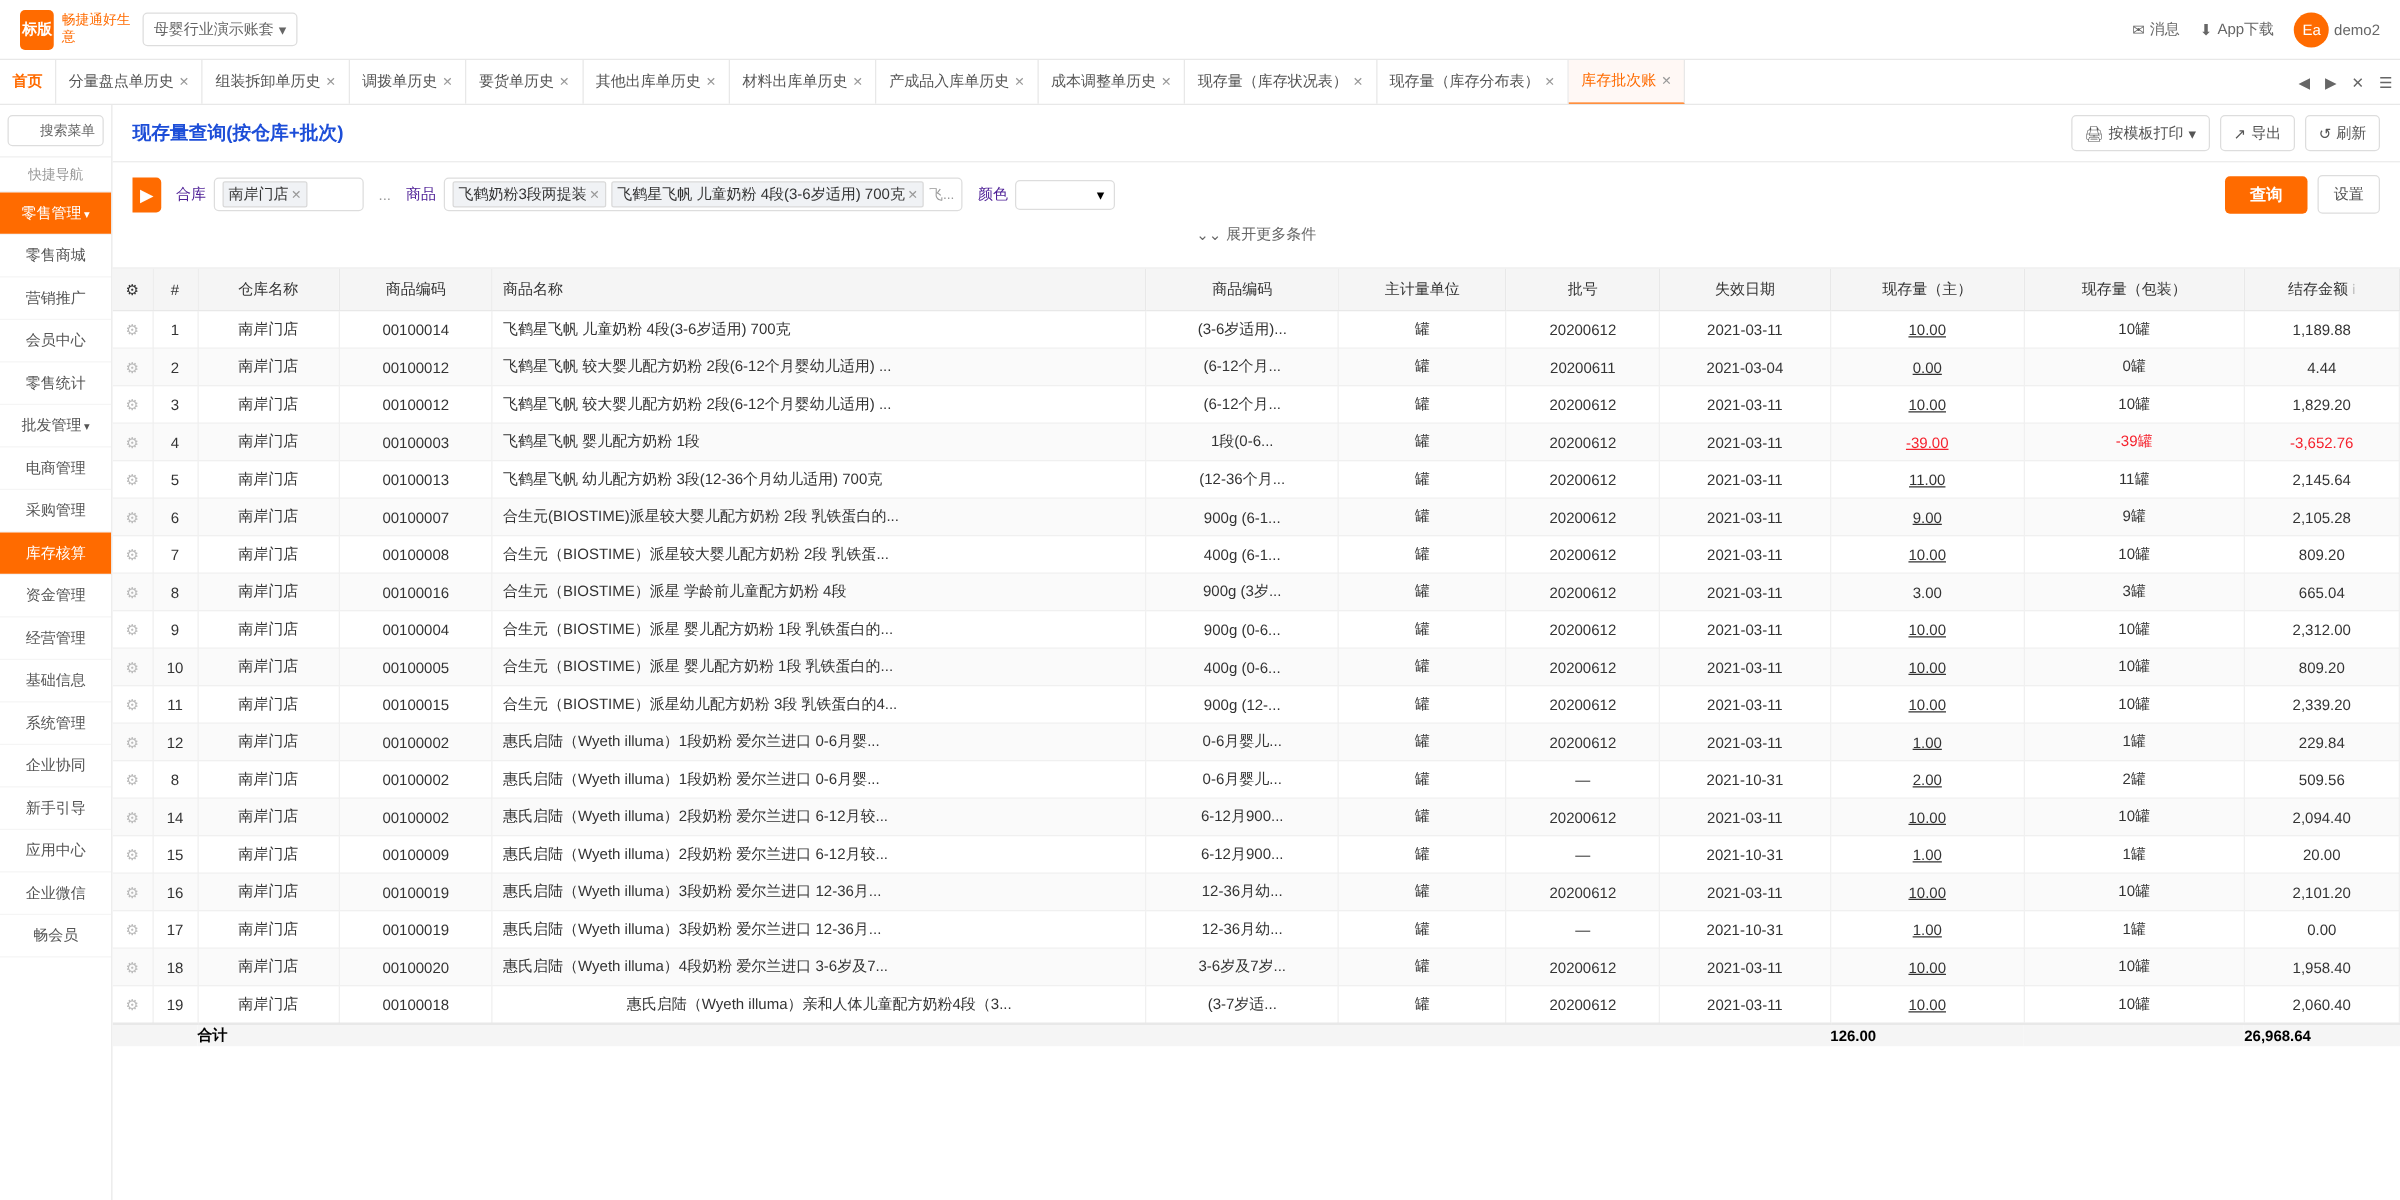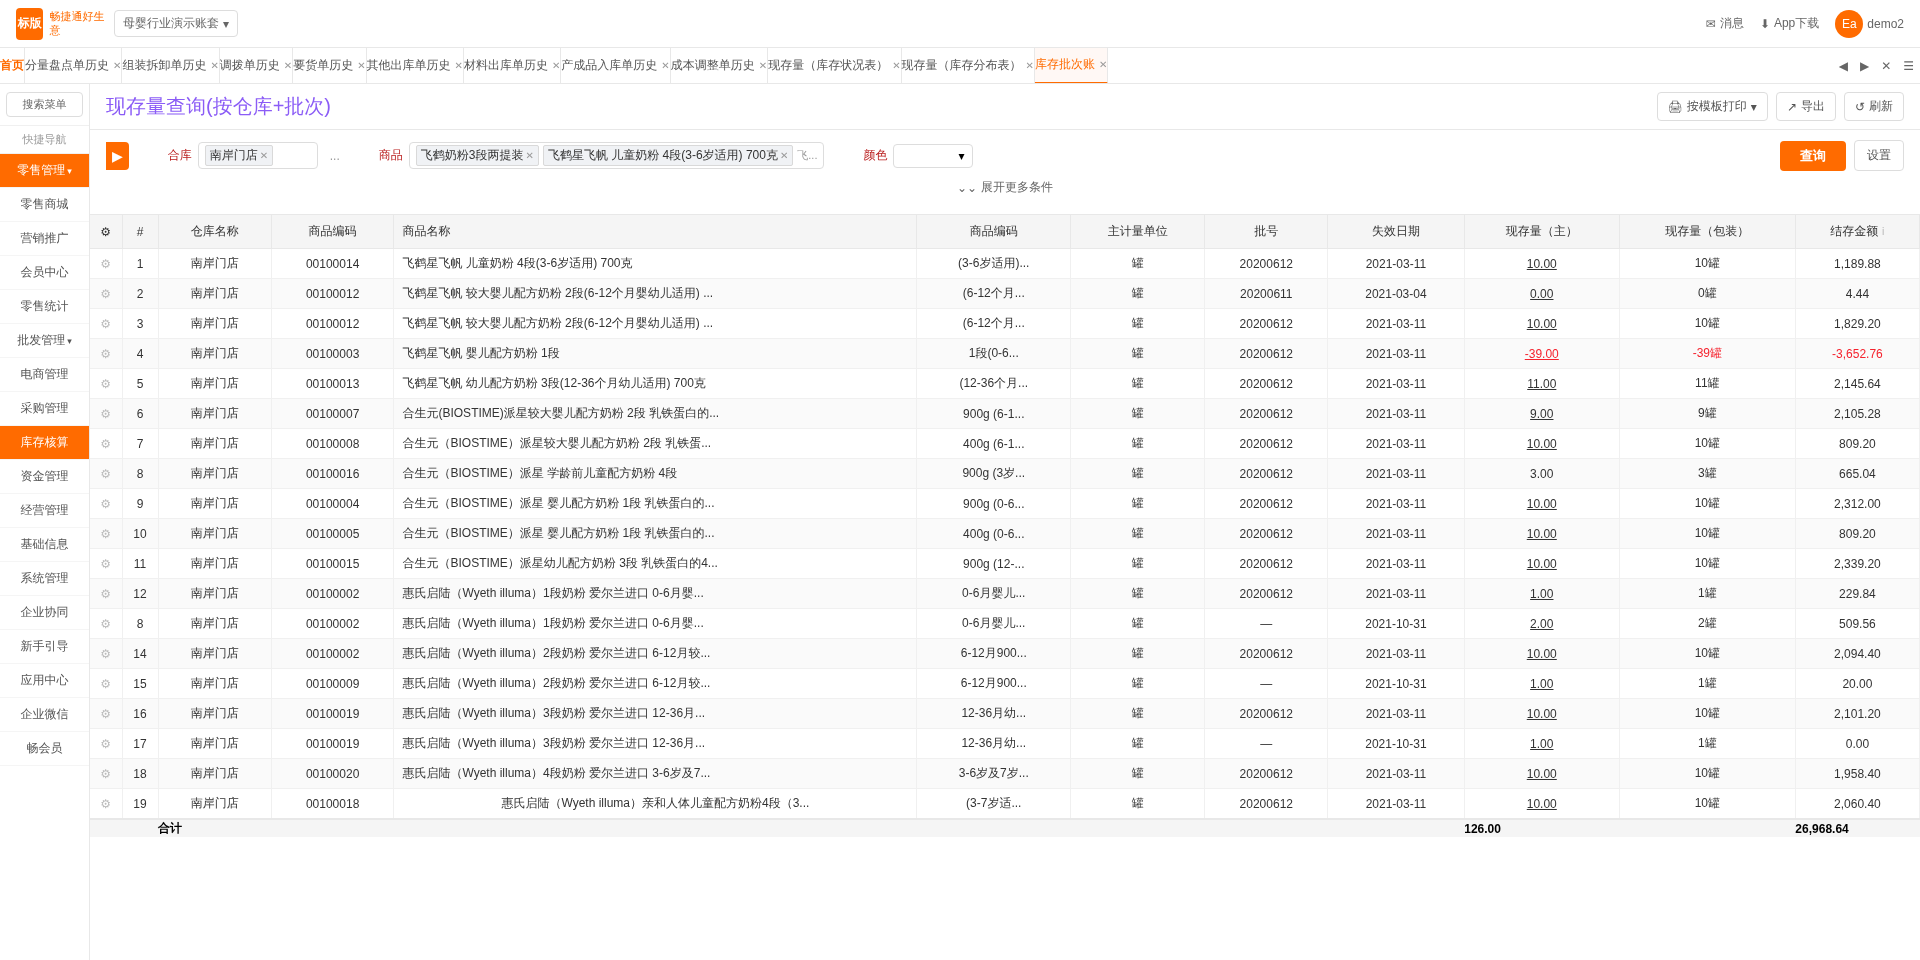--- a/index.html
+++ b/index.html
@@ -10,55 +10,55 @@
     .logo-area { display: flex; align-items: center; gap: 6px; width: 90px; }
     .logo-icon { width: 32px; height: 32px; background: #ff6b00; border-radius: 4px; display: flex; align-items: center; justify-content: center; color: #fff; font-size: 10px; font-weight: bold; }
     .logo-text { font-size: 11px; color: #ff6b00; line-height: 1.2; }
     .industry-select { margin-left: 8px; display: flex; align-items: center; gap: 4px; cursor: pointer; color: #666; font-size: 12px; border: 1px solid #ddd; border-radius: 4px; padding: 4px 8px; }
     .top-right { margin-left: auto; display: flex; align-items: center; gap: 16px; }
     .top-icon-btn { display: flex; align-items: center; gap: 4px; color: #666; cursor: pointer; font-size: 12px; }
     .user-avatar { width: 28px; height: 28px; border-radius: 50%; background: #ff6b00; display: flex; align-items: center; justify-content: center; color: #fff; font-size: 11px; }
 
     
     .tab-bar { background: #fff; border-bottom: 1px solid #e8e8e8; display: flex; align-items: center; height: 36px; overflow: hidden; }
-    .tab-item { display: flex; align-items: center; gap: 4px; padding: 0 0; height: 36px; border-right: 1px solid #e8e8e8; cursor: pointer; white-space: nowrap; color: #555; font-size: 12px; flex-shrink: 0; }
+    .tab-item { display: flex; align-items: center; gap: 4px; padding: 0 10px; height: 36px; border-right: 1px solid #e8e8e8; cursor: pointer; white-space: nowrap; color: #555; font-size: 12px; flex-shrink: 0; }
     .tab-item.active { color: #ff6b00; border-bottom: 2px solid #ff6b00; background: #fff8f5; }
     .tab-home { color: #ff6b00; font-weight: bold; }
     .tab-close { color: #999; font-size: 10px; cursor: pointer; }
     .tab-nav-btns { display: flex; align-items: center; margin-left: auto; }
     .tab-nav-btn { padding: 0 6px; height: 36px; display: flex; align-items: center; cursor: pointer; color: #666; }
 
     
     .main-layout { display: flex; height: calc(960px - 84px); }
 
     
     .sidebar { width: 90px; background: #fff; border-right: 1px solid #e8e8e8; display: flex; flex-direction: column; overflow-y: auto; }
     .sidebar-search { padding: 8px 6px; border-bottom: 1px solid #f0f0f0; }
-    .sidebar-search-btn { background: #fff; border: 1px solid #ddd; border-radius: 4px; padding: 4px 6px; width: 100%; text-align: center; color: #666; cursor: pointer; font-size: 11px; }
+    .sidebar-search-btn { background: #fff; border: 1px solid #ddd; border-radius: 4px; padding: 4px 6px; width: 100%; text-align: right; color: #666; cursor: pointer; font-size: 11px; }
     .sidebar-nav-label { padding: 6px 8px; font-size: 11px; color: #999; border-bottom: 1px solid #f0f0f0; text-align: center; }
     .sidebar-item { padding: 8px 4px; text-align: center; cursor: pointer; color: #555; font-size: 12px; border-bottom: 1px solid #f5f5f5; }
     .sidebar-item.active { background: #ff6b00; color: #fff; }
     .sidebar-item.has-sub { display: flex; align-items: center; justify-content: center; gap: 2px; }
 
     
     .content-area { flex: 1; display: flex; flex-direction: column; overflow: hidden; padding: 0; }
 
     
     .page-header { background: #fff; padding: 8px 16px; border-bottom: 1px solid #e8e8e8; display: flex; align-items: center; justify-content: space-between; }
-    .page-title { font-size: 20px; font-weight: normal; color: #8b5cf6; }
+    .page-title { font-size: 15px; font-weight: bold; color: #1d4ed8; }
     .header-actions { display: flex; align-items: center; gap: 8px; }
     .btn-template { background: #fff; border: 1px solid #ddd; border-radius: 4px; padding: 5px 10px; cursor: pointer; color: #555; display: flex; align-items: center; gap: 4px; font-size: 12px; }
     .btn-export { background: #fff; border: 1px solid #ddd; border-radius: 4px; padding: 5px 10px; cursor: pointer; color: #555; display: flex; align-items: center; gap: 4px; font-size: 12px; }
     .btn-refresh { background: #fff; border: 1px solid #ddd; border-radius: 4px; padding: 5px 10px; cursor: pointer; color: #555; display: flex; align-items: center; gap: 4px; font-size: 12px; }
 
     
     .filter-area { background: #fff; padding: 10px 16px; border-bottom: 1px solid #e8e8e8; }
     .filter-row { display: flex; align-items: center; gap: 12px; flex-wrap: nowrap; }
     .filter-item { display: flex; align-items: center; gap: 6px; }
-    .filter-label { color: #b91c1c; white-space: nowrap; font-size: 12px; margin-left: 27px; }
+    .filter-label { color: #4c1d95; white-space: nowrap; font-size: 12px; }
     .filter-tag-container { display: flex; align-items: center; gap: 4px; border: 1px solid #ddd; border-radius: 4px; padding: 2px 6px; min-width: 120px; max-width: 220px; background: #fff; }
     .filter-tag { background: #f0f2f5; border: 1px solid #d9d9d9; border-radius: 2px; padding: 1px 4px; display: flex; align-items: center; gap: 2px; font-size: 11px; color: #333; }
     .filter-tag-close { color: #999; cursor: pointer; font-size: 10px; }
     .filter-more { color: #999; font-size: 11px; cursor: pointer; }
     .filter-product-tags { display: flex; align-items: center; gap: 4px; border: 1px solid #ddd; border-radius: 4px; padding: 2px 6px; flex: 1; max-width: 500px; background: #fff; }
     .expand-btn { display: flex; align-items: center; gap: 4px; color: #666; cursor: pointer; padding: 4px 8px; font-size: 12px; border: none; background: none; }
     .color-filter { display: flex; align-items: center; gap: 6px; }
     .color-select { border: 1px solid #ddd; border-radius: 4px; padding: 4px 8px; min-width: 80px; background: #fff; cursor: pointer; display: flex; align-items: center; justify-content: space-between; }
     .search-btn { background: #ff6b00; color: #fff; border: none; border-radius: 4px; padding: 6px 20px; cursor: pointer; font-size: 13px; font-weight: bold; }
     .settings-btn { background: #fff; border: 1px solid #ddd; border-radius: 4px; padding: 6px 12px; cursor: pointer; color: #555; font-size: 12px; }

